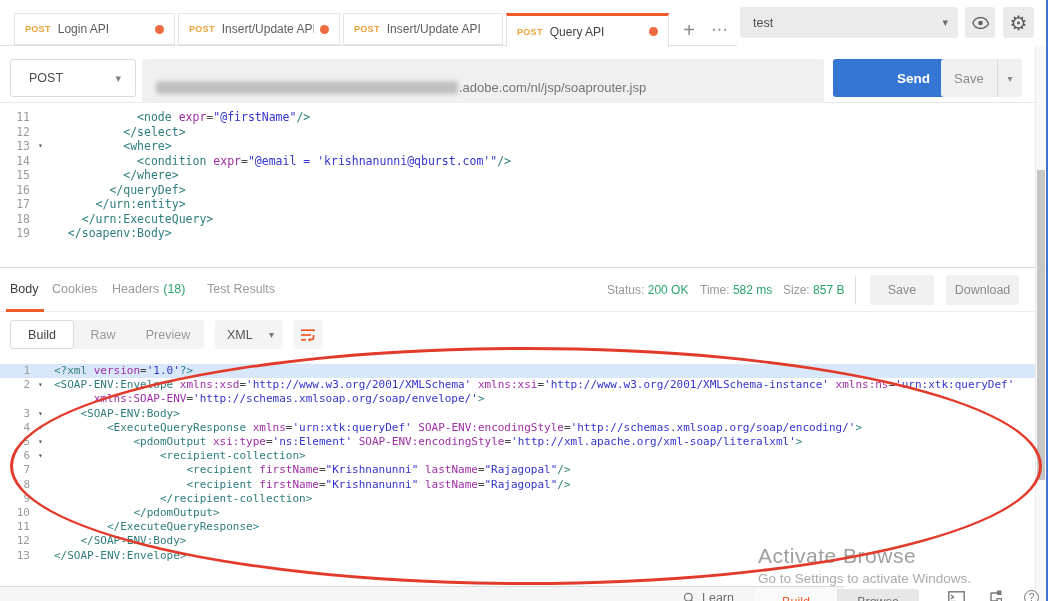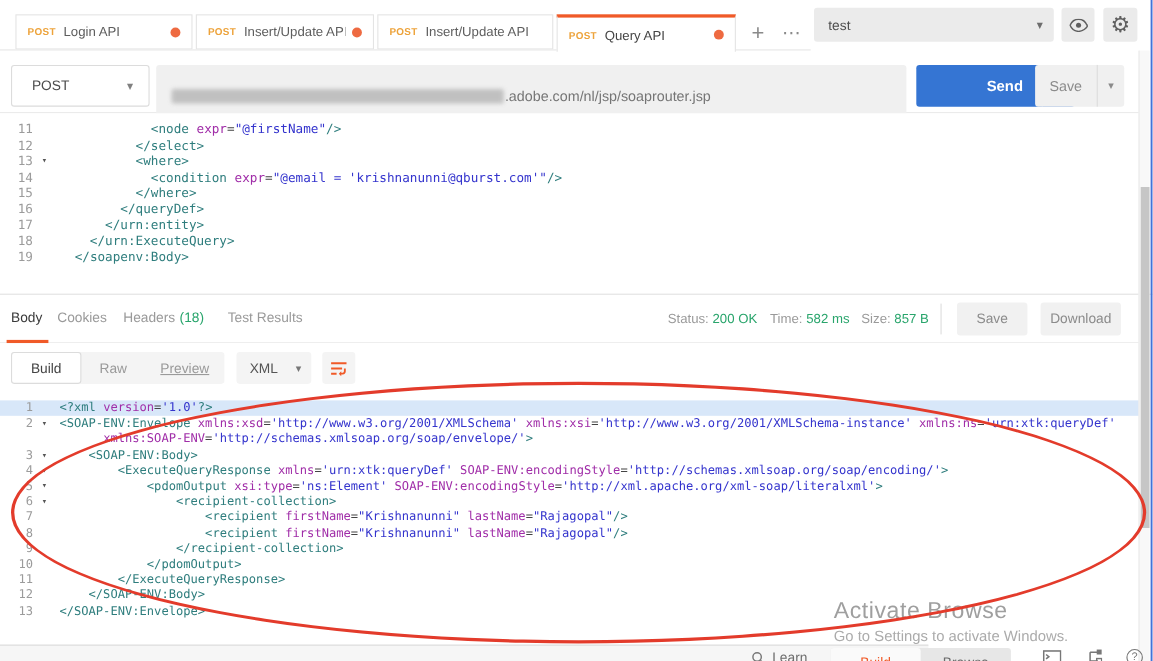--- a/index.html
+++ b/index.html
@@ -73,21 +73,21 @@
   .meta-sep{position:absolute;left:855px;top:8px;width:1px;height:28px;background:#ddd;}
   .resp-action{position:absolute;top:7px;height:30px;background:#f1f1f1;border-radius:3px;color:#8b8b8b;
                font-size:12.5px;display:flex;align-items:center;justify-content:center;}
   .act-save{left:870px;width:64px;} .act-download{left:946px;width:73px;}
 
   .pretty-bar{position:absolute;top:312px;left:0;width:1036px;height:44px;background:#fff;}
   .seg{position:absolute;left:10px;top:8px;height:29px;background:#f4f4f4;border-radius:3px;display:flex;
        font-size:12.5px;color:#9a9a9a;}
   .seg .cell{display:flex;align-items:center;justify-content:center;box-sizing:border-box;}
   .seg .c-pretty{width:64px;background:#fff;border:1px solid #dcdcdc;border-radius:3px;color:#444;}
-  .seg .c-raw{width:58px;} .seg .c-preview{width:72px;text-decoration:underline;}
+  .seg .c-raw{width:58px;} .seg .c-preview{width:72px;}
   .lang-select{position:absolute;left:215px;top:8px;width:68px;height:29px;background:#f4f4f4;border-radius:3px;
                display:flex;align-items:center;font-size:12.5px;color:#555;padding:0 9px 0 12px;box-sizing:border-box;}
   .lang-select .chev{margin-left:auto;font-size:10px;color:#777;}
   .wrap-btn{position:absolute;left:293px;top:8px;width:30px;height:29px;background:#f4f4f4;border-radius:3px;
             display:flex;align-items:center;justify-content:center;}
 
   
   .red-oval{position:absolute;left:10px;top:347px;width:1026px;height:232px;border:3px solid #e33b2b;
             border-radius:50%;z-index:30;pointer-events:none;}
   .watermark{position:absolute;left:758px;top:544px;z-index:25;color:#9f9f9f;}

